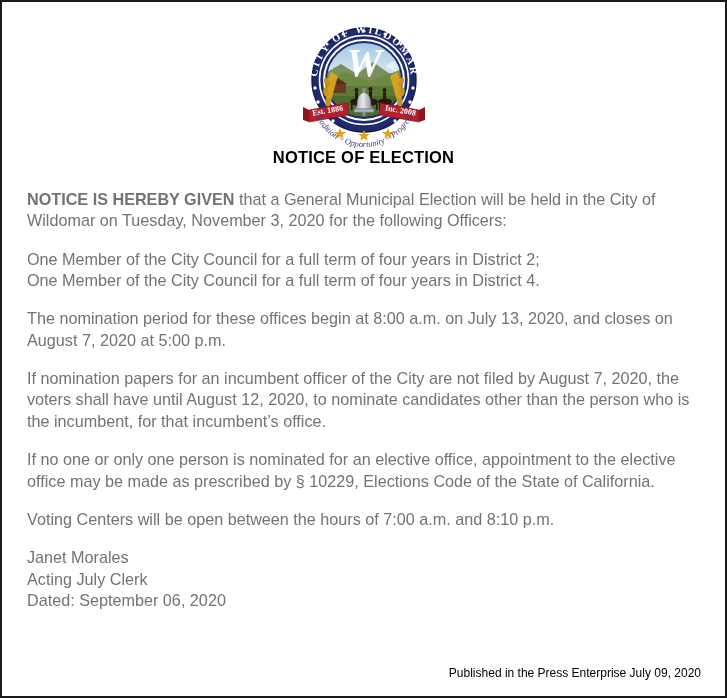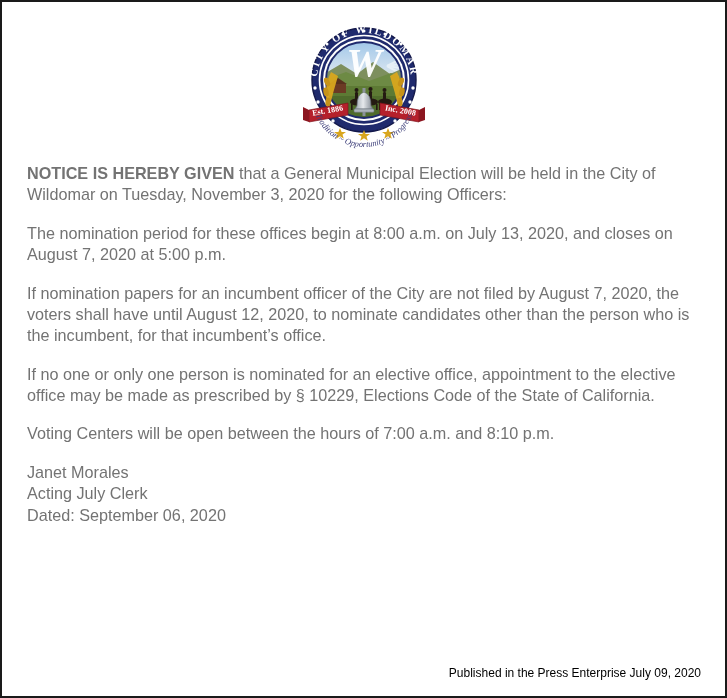--- a/index.html
+++ b/index.html
@@ -219,25 +219,30 @@
             <polygon points="97,118 98.6,122 103,122 99.5,124.6 100.8,128.8 97,126.3 93.2,128.8 94.5,124.6 91,122 95.4,122"></polygon>
           </g>
 
           <text font-family="'Liberation Serif', serif" font-style="italic" font-size="8.6" fill="#3d3f7a">
             <textPath href="#mottoArc" startOffset="50%" text-anchor="middle">Tradition ~ Opportunity ~ Progress</textPath>
           </text>
         </svg>
       </div>
     </div>
 
+    <div class="doc-title">NOTICE OF ELECTION</div>
 
     <div class="body-block">
 
       <p class="para"><b>NOTICE IS HEREBY GIVEN</b><span> that a General Municipal Election will be held in the City of Wildomar on Tuesday, November 3, 2020 for the following Officers:</span></p>
 
+      <p class="para lines">
+        <span class="line">One Member of the City Council for a full term of four years in District 2;</span>
+        <span class="line">One Member of the City Council for a full term of four years in District 4.</span>
+      </p>
 
       <p class="para">The nomination period for these offices begin at 8:00 a.m. on July 13, 2020, and closes on August 7, 2020 at 5:00 p.m.</p>
 
       <p class="para">If nomination papers for an incumbent officer of the City are not filed by August 7, 2020, the voters shall have until August 12, 2020, to nominate candidates other than the person who is the incumbent, for that incumbent’s office.</p>
 
       <p class="para">If no one or only one person is nominated for an elective office, appointment to the elective office may be made as prescribed by § 10229, Elections Code of the State of California.</p>
 
       <p class="para">Voting Centers will be open between the hours of 7:00 a.m. and 8:10 p.m.</p>
 
       <p class="para signature">

